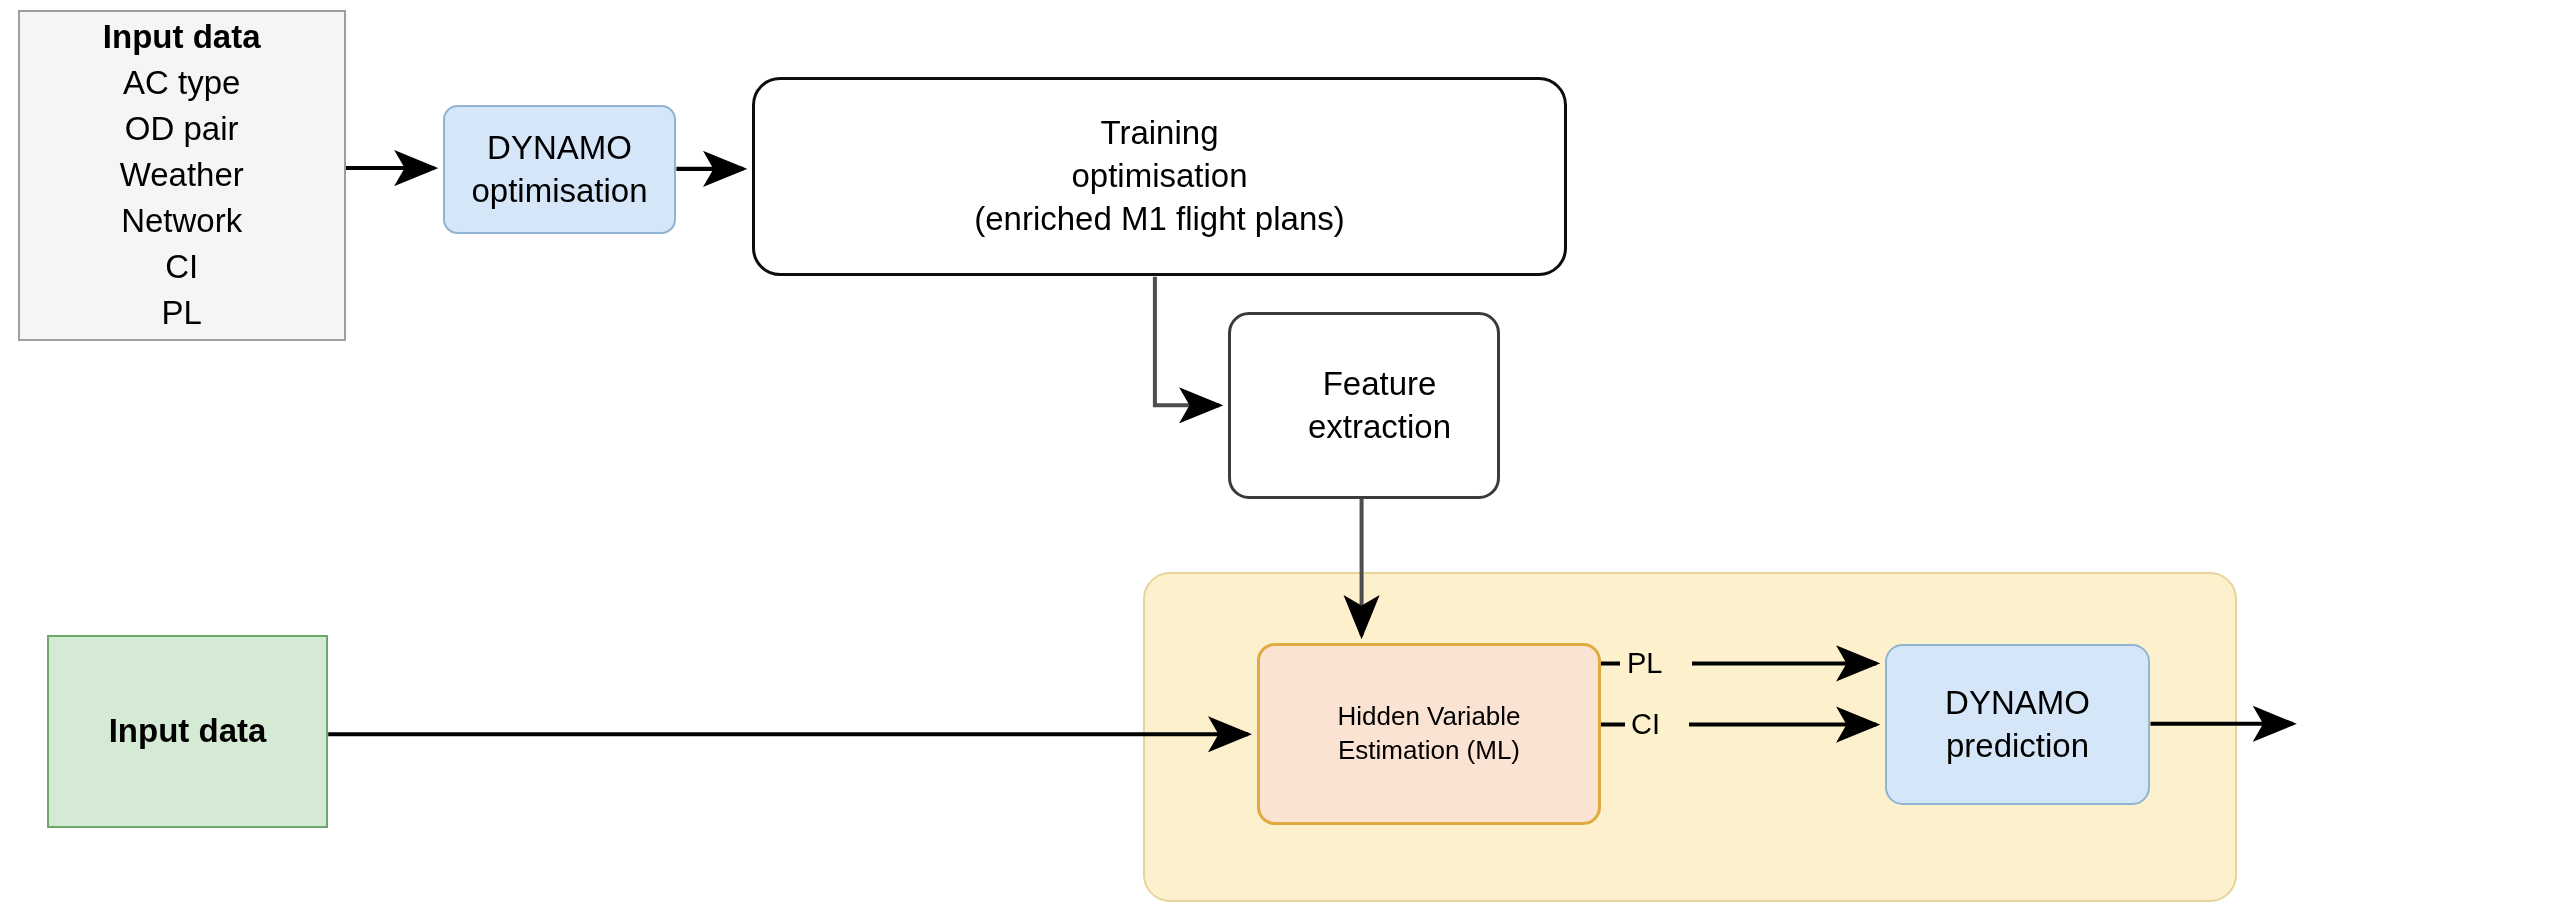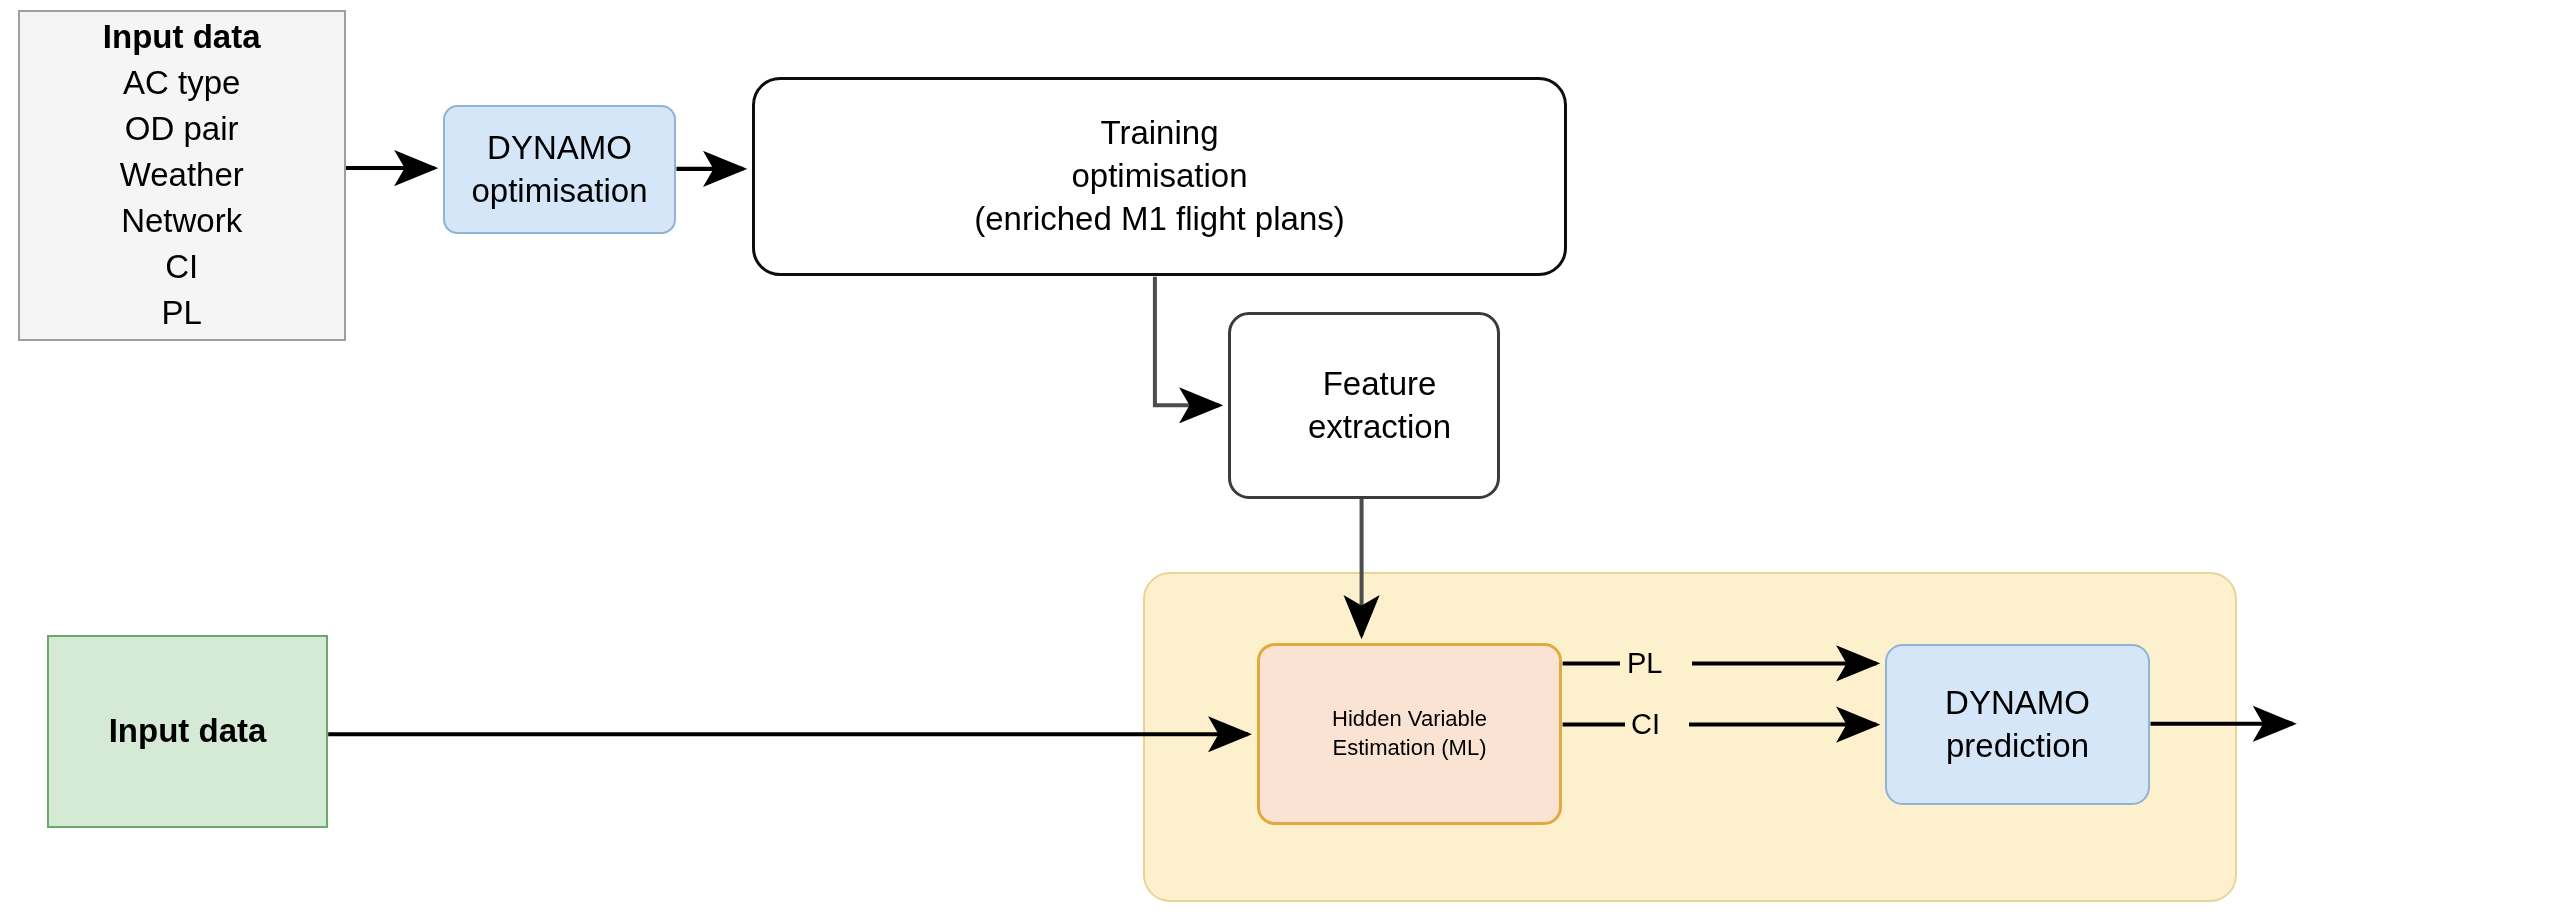--- a/index.html
+++ b/index.html
@@ -71,25 +71,25 @@
     position: absolute;
     left: 1143px; top: 572px; width: 1094px; height: 330px;
     background: #fdf0cc;
     border: 2.4px solid #e8d49a;
     border-radius: 27px;
     box-sizing: border-box;
     z-index: 1;
   }
 
   #node-hidden-variable-estimation {
-    left: 1257px; top: 643px; width: 305px; height: 182px;
+    left: 1257px; top: 643px; width: 344px; height: 182px;
     background: #fae3d2;
     border: 3.2px solid #e0aa3e;
     border-radius: 17.7px;
-    font-size: 22px;
+    font-size: 26px;
     z-index: 6;
   }
 
   #node-dynamo-prediction {
     left: 1885px; top: 644px; width: 265px; height: 161px;
     background: #d4e6f8;
     border: 2.4px solid #8fb4d4;
     border-radius: 17.7px;
     font-size: 33px;
     z-index: 6;

